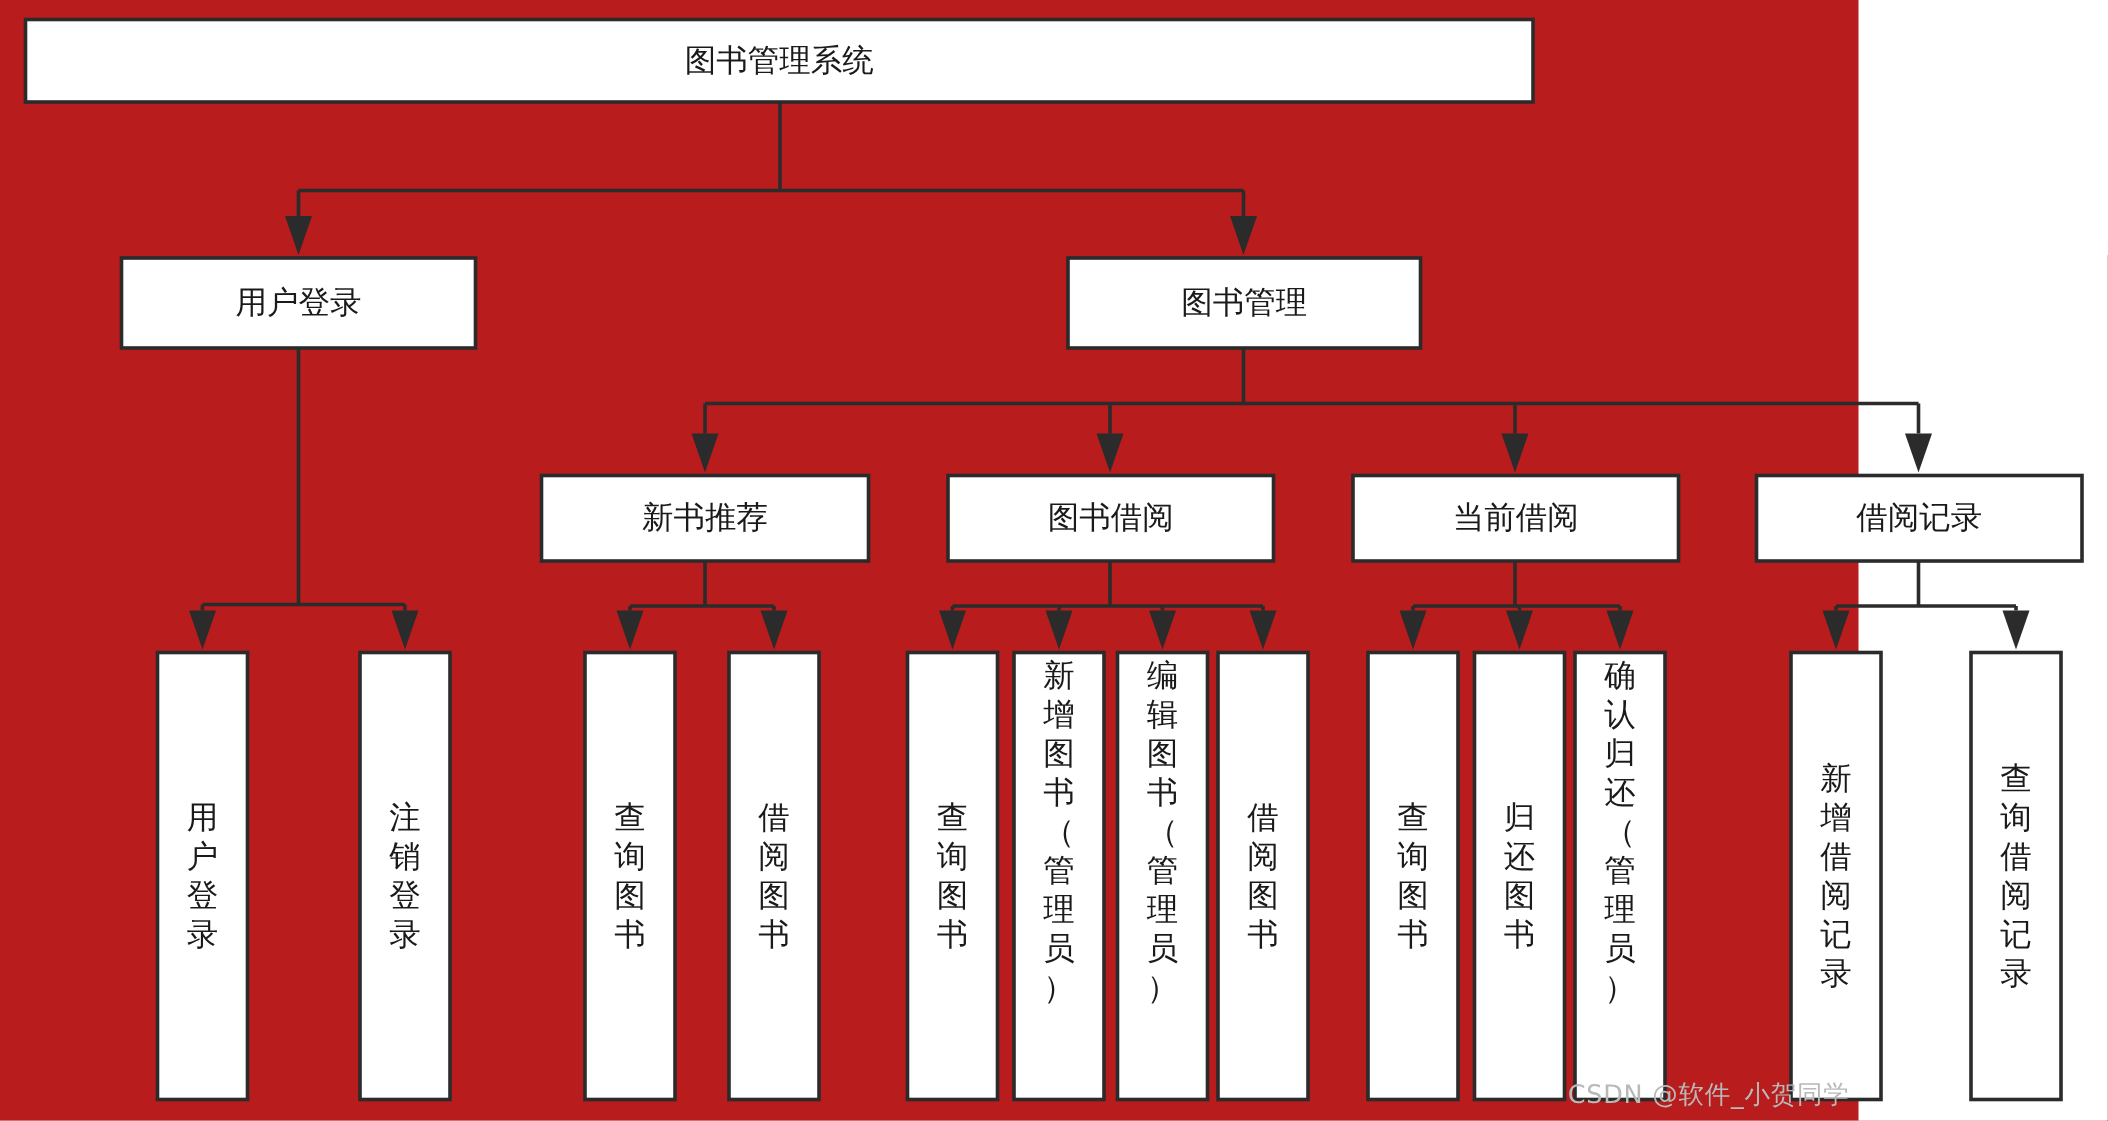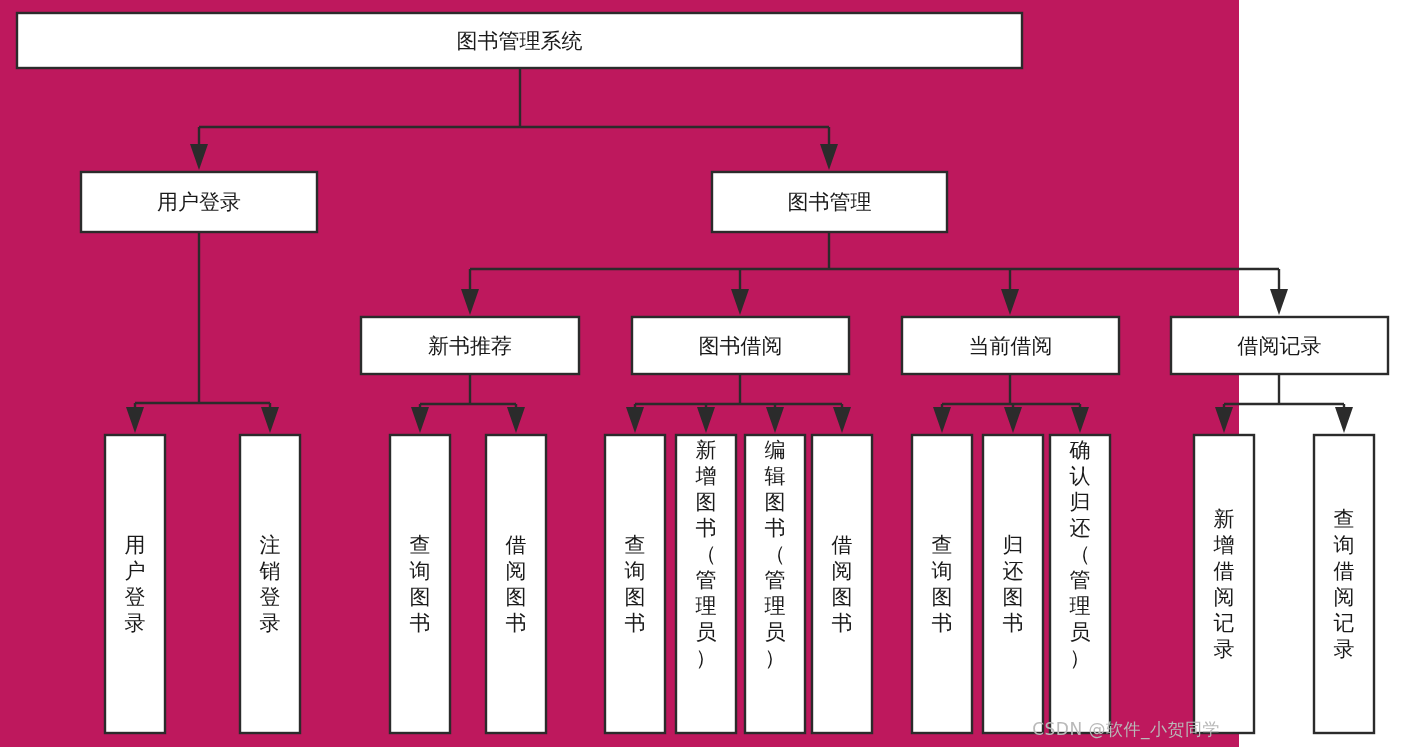--- a/index.html
+++ b/index.html
@@ -10,21 +10,21 @@
   body {
     width: 1405px;
     height: 747px;
     font-family: "DejaVu Sans", "Liberation Sans", sans-serif;
     overflow: hidden;
   }
   #diagram-root {
     position: relative;
     width: 1239px;
     height: 747px;
-    background: #be185d;
+    background: #b91c1c;
   }
   svg#flow-svg {
     position: absolute;
     left: 0;
     top: 0;
     width: 1405px;
     height: 747px;
     display: block;
   }
   .node-box {
@@ -50,21 +50,21 @@
     dominant-baseline: middle;
   }
   .node-label-vertical {
     fill: #1a1a1a;
     font-family: "DejaVu Sans", "Liberation Sans", sans-serif;
     font-size: 21px;
     text-anchor: middle;
   }
   .watermark {
     position: absolute;
-    right: 19px;
+    right: 6px;
     bottom: 6px;
     font-family: "DejaVu Sans", "Liberation Sans", sans-serif;
     font-size: 17px;
     color: #b9b9b9;
     letter-spacing: 0.5px;
     white-space: nowrap;
     user-select: none;
   }
 </style>
 </head>

